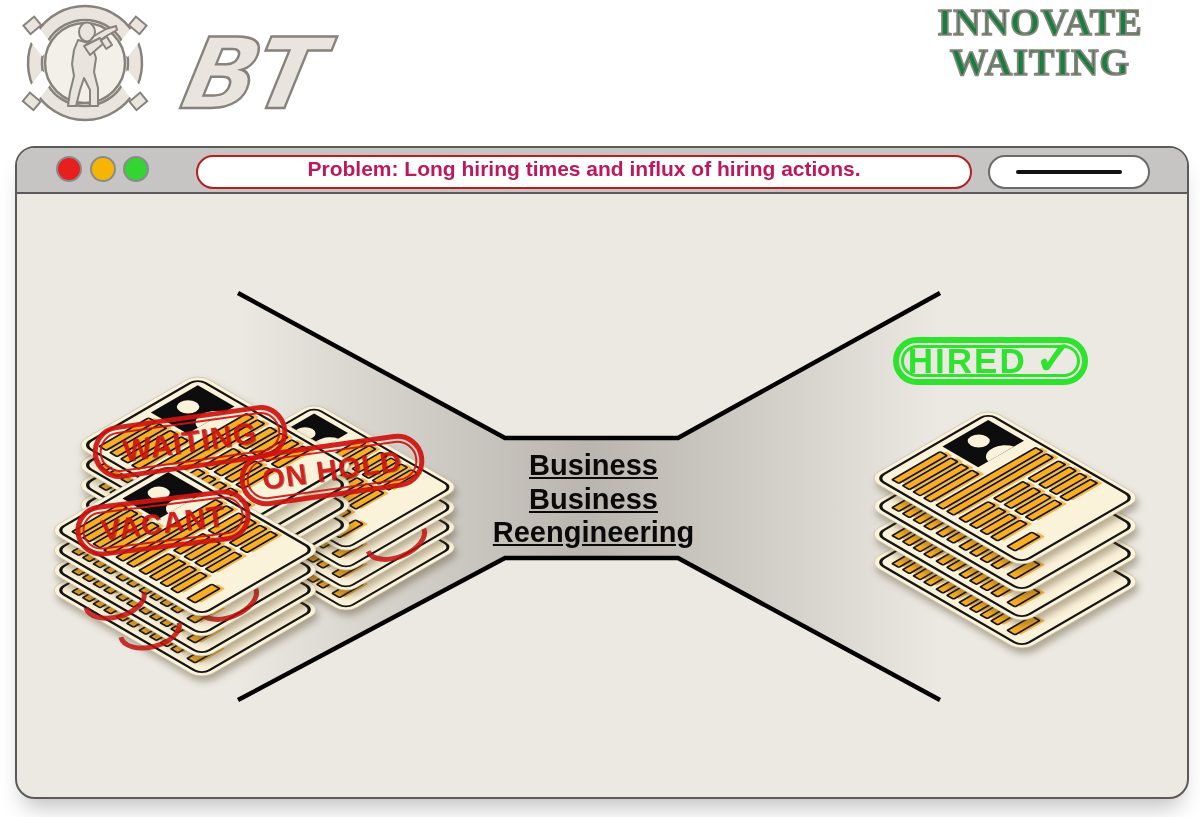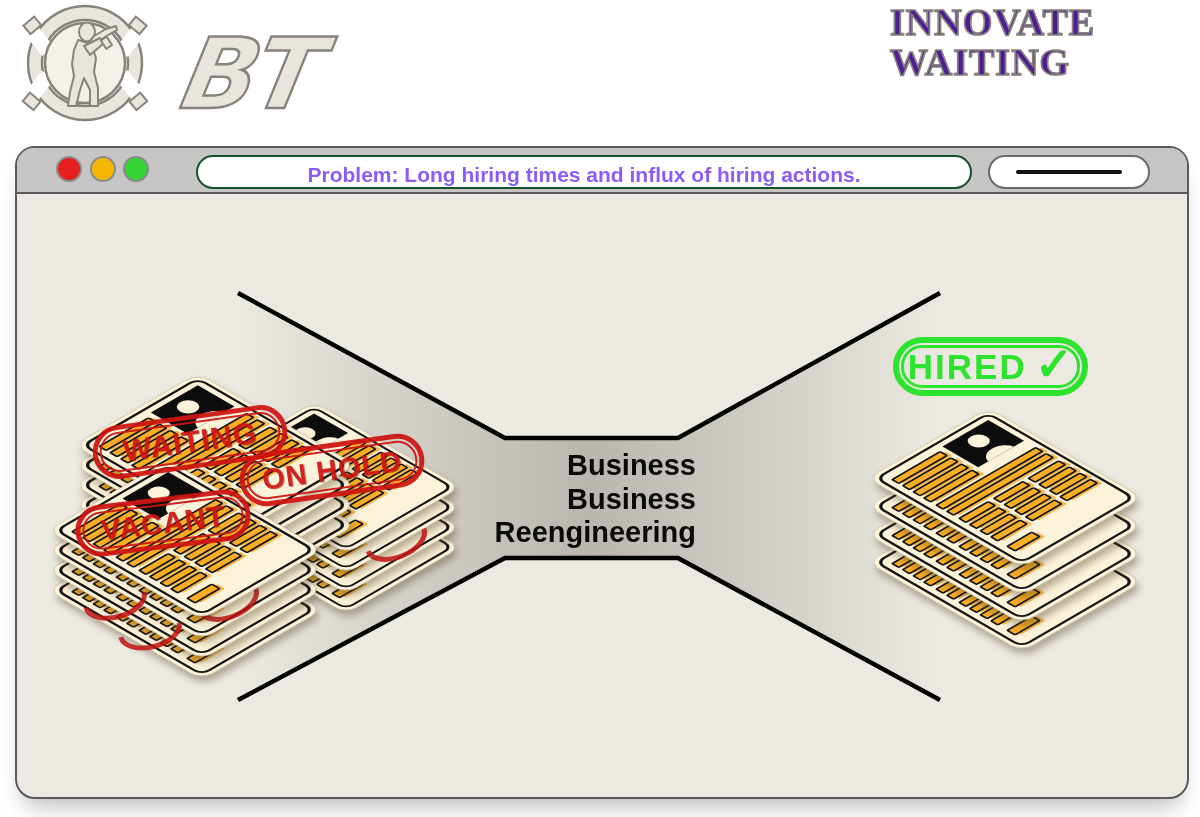--- a/index.html
+++ b/index.html
@@ -1,66 +1,66 @@
 <!DOCTYPE html>
 <html><head>
 <meta charset="utf-8">
 <style>
   html,body{margin:0;padding:0;background:#ffffff;}
   #page{position:relative;width:1200px;height:817px;background:#ffffff;overflow:hidden;
         font-family:"Liberation Sans",sans-serif;}
 
   
   #logo-svg{position:absolute;left:10px;top:2px;}
-  #tagline{position:absolute;right:10px;top:2px;width:300px;
+  #tagline{position:absolute;right:10px;top:2px;width:300px;text-align:center;
            font-family:"Liberation Serif",serif;font-weight:bold;
            font-size:38px;line-height:40px;letter-spacing:1px;
-           color:#4c1d95;-webkit-text-stroke:1.7px #87837c;}
+           color:#15803d;-webkit-text-stroke:1.7px #87837c;}
 
   
   #window{position:absolute;left:15px;top:146px;width:1170px;height:649px;
           border:2.5px solid #5a5a5a;border-radius:20px;background:#ece9e2;
           box-shadow:0 16px 22px -8px rgba(0,0,0,.25);}
   #titlebar{position:absolute;left:0;top:0;right:0;height:44px;
             background:#c6c5c3;border-bottom:2.5px solid #5a5a5a;
             border-radius:17px 17px 0 0;}
   .tl{position:absolute;top:8px;width:26px;height:26px;border-radius:50%;
       border:2px solid #8b8b8b;box-sizing:border-box;cursor:pointer;}
   #tl-close{left:39px;}  #tl-min{left:73px;}  #tl-max{left:106px;}
   #address-bar{position:absolute;left:179px;top:7px;width:772px;height:30px;
-               background:#ffffff;border:2px solid #14532d;border-radius:17px;
-               display:flex;align-items:flex-end;justify-content:center;
-               font-size:21px;font-weight:bold;color:#8b5cf6;}
+               background:#ffffff;border:2px solid #b91c1c;border-radius:17px;
+               display:flex;align-items:flex-start;justify-content:center;
+               font-size:21px;font-weight:bold;color:#be185d;}
   #menu-pill{position:absolute;left:971px;top:7px;width:158px;height:30px;
              background:#ffffff;border:2px solid #6a6a6a;border-radius:17px;
              display:flex;align-items:center;justify-content:center;}
   #menu-dash{width:106px;height:4.5px;background:#111;border-radius:2px;}
 
   
   #diagram-svg{position:absolute;left:0;top:0;pointer-events:none;}
   .card{filter:drop-shadow(3px 7px 5px rgba(75,60,30,.38));}
 
-  #funnel-label{position:absolute;left:491px;top:449px;width:205px;text-align:right;
-                font-size:29px;font-weight:bold;color:#0a0a0a;line-height:33.5px;}
+  #funnel-label{position:absolute;left:491px;top:449px;width:205px;text-align:center;
+                font-size:29px;font-weight:bold;color:#0a0a0a;line-height:33.5px;text-decoration:underline;}
 
   .stamp{position:absolute;border:5px solid #cf1410;border-radius:28px;
          padding:2px;opacity:.93;box-sizing:border-box;
          display:flex;align-items:stretch;justify-content:center;}
   .stamp-inner{flex:1;border:2.5px solid #cf1410;border-radius:21px;
                display:flex;align-items:center;justify-content:center;
                font-weight:800;color:#cf1410;letter-spacing:1px;
                text-shadow:1px 1px 0 rgba(110,10,6,.55);white-space:nowrap;}
   #stamp-waiting{left:92px;top:415px;width:196px;height:54px;transform:rotate(-8deg);}
   #stamp-waiting .stamp-inner{font-size:30px;}
   #stamp-onhold{left:239px;top:443px;width:186px;height:54px;transform:rotate(-8deg);}
   #stamp-onhold .stamp-inner{font-size:29px;}
   #stamp-vacant{left:75px;top:497px;width:176px;height:52px;transform:rotate(-7deg);}
   #stamp-vacant .stamp-inner{font-size:29px;}
 
-  #hired-badge{position:absolute;left:893px;top:337px;width:195px;height:59px;
+  #hired-badge{position:absolute;left:893px;top:337px;width:195px;height:48px;
                border:6px solid #2de32d;border-radius:30px;box-sizing:border-box;
                padding:2px;display:flex;}
   #hired-inner{flex:1;border:3px solid #2de32d;border-radius:21px;
                display:flex;align-items:center;justify-content:center;gap:8px;
                color:#2de32d;font-weight:bold;}
   #hired-text{font-size:35px;letter-spacing:2px;}
   #hired-check{font-size:46px;font-weight:bold;line-height:1;transform:translateY(-3px);}
 </style>
 </head>
 <body>

